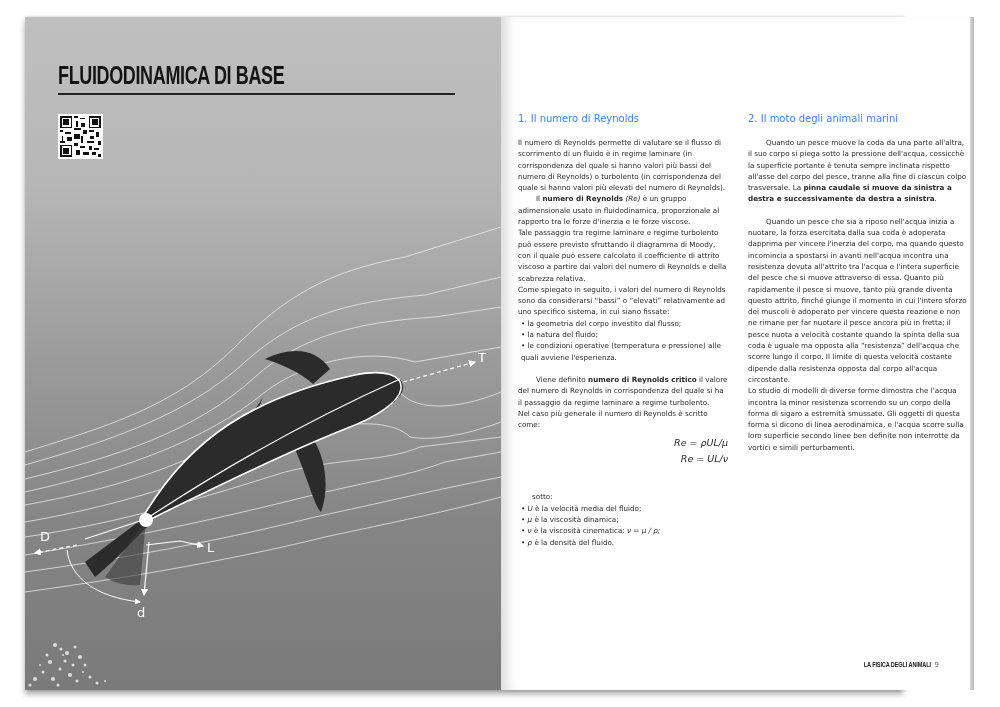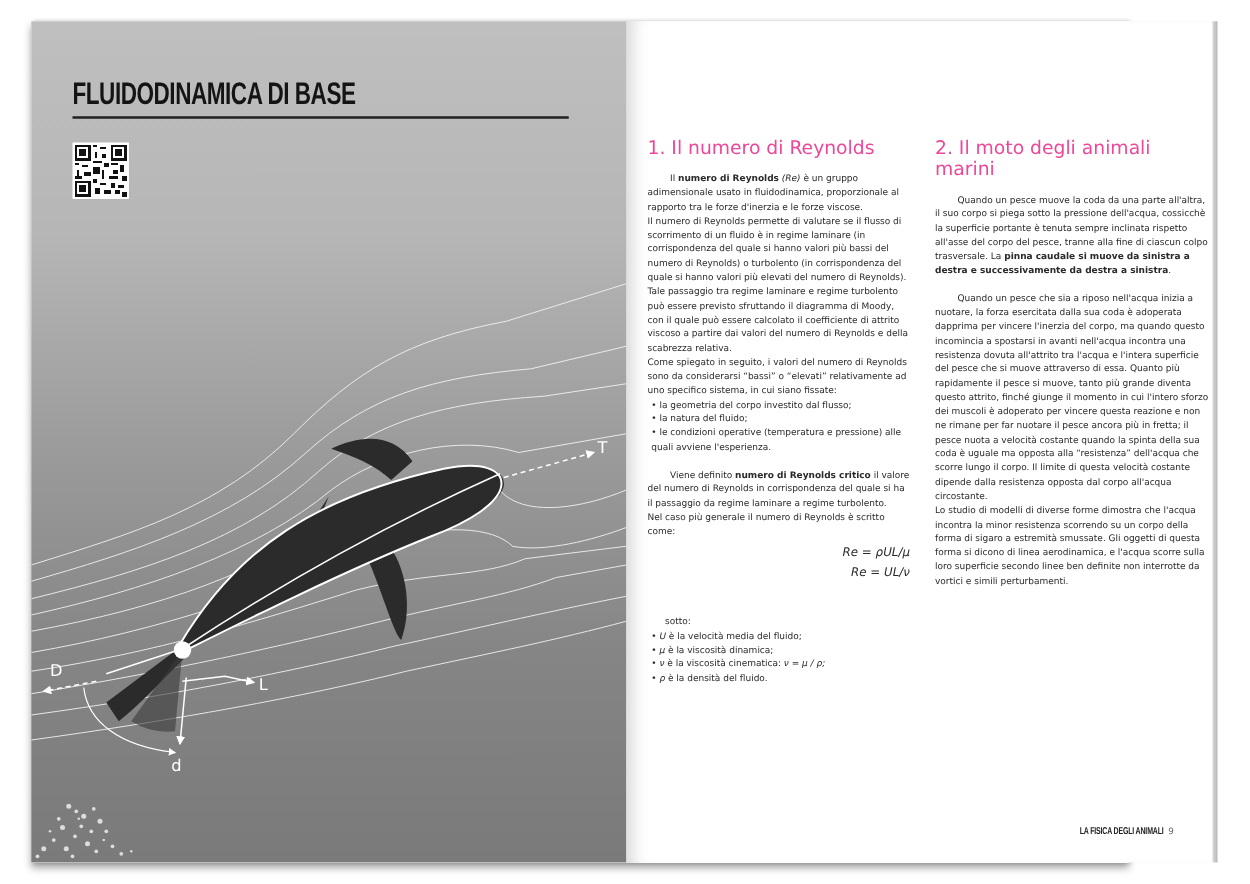--- a/index.html
+++ b/index.html
@@ -33,21 +33,21 @@
   .qr {
     position: absolute; left: 33px; top: 97px; width: 45px; height: 45px; background: #fff;
   }
   .qr svg { display: block; }
   .diagram { position: absolute; left: 0; top: 0; width: 476px; height: 673px; }
   .speckle { position: absolute; left: 0; top: 600px; width: 110px; height: 73px; }
 
   .col { position: absolute; top: 93px; width: 210px; font-size: 7.2px; line-height: 11.3px; color: #2a2a2a; }
   .col1 { left: 17px; }
   .col2 { left: 247px; width: 222px; }
-  .sec-title { font-size: 15px; line-height: 17px; color: #ec4899; margin: 0 0 10px 0; font-weight: normal; }
+  .sec-title { font-size: 10px; line-height: 17px; color: #3b82f6; margin: 0 0 10px 0; font-weight: normal; }
   .p { margin: 0; }
   .indent { text-indent: 18px; }
   .gap { height: 11px; }
   .bullet::before { content: "• "; }
   .bullet { padding-left: 3px; }
   .formula { text-align: right; font-style: italic; font-size: 9.5px; line-height: 16px; color: #2a2a2a; padding-left: 10px; }
   .it { font-style: italic; }
   b { font-weight: bold; }
   .col2 .p { }
   .dove { padding-left: 14px; }
@@ -191,22 +191,22 @@
           <circle cx="15" cy="48" r="1"></circle>
           <circle cx="38" cy="38" r="1"></circle>
       </g>
     </svg>
   </div>
 
   <div class="right-page">
 
     <div class="col col1">
       <h2 class="sec-title">1. Il numero di Reynolds</h2>
+      <p class="p">Il numero di Reynolds permette di valutare se il flusso di scorrimento di un fluido è in regime laminare (in corrispondenza del quale si hanno valori più bassi del numero di Reynolds) o turbolento (in corrispondenza del quale si hanno valori più elevati del numero di Reynolds).</p>
       <p class="p indent"><span>Il </span><b>numero di Reynolds</b><span class="it"> (Re)</span><span> è un gruppo adimensionale usato in fluidodinamica, proporzionale al rapporto tra le forze d'inerzia e le forze viscose.</span></p>
-      <p class="p">Il numero di Reynolds permette di valutare se il flusso di scorrimento di un fluido è in regime laminare (in corrispondenza del quale si hanno valori più bassi del numero di Reynolds) o turbolento (in corrispondenza del quale si hanno valori più elevati del numero di Reynolds).</p>
       <p class="p">Tale passaggio tra regime laminare e regime turbolento può essere previsto sfruttando il diagramma di Moody, con il quale può essere calcolato il coefficiente di attrito viscoso a partire dai valori del numero di Reynolds e della scabrezza relativa.</p>
       <p class="p">Come spiegato in seguito, i valori del numero di Reynolds sono da considerarsi “bassi” o “elevati” relativamente ad uno specifico sistema, in cui siano fissate:</p>
       <div class="bullet">la geometria del corpo investito dal flusso;</div>
       <div class="bullet">la natura del fluido;</div>
       <div class="bullet">le condizioni operative (temperatura e pressione) alle quali avviene l'esperienza.</div>
       <div class="gap"></div>
       <p class="p indent"><span>Viene definito </span><b>numero di Reynolds critico</b><span> il valore del numero di Reynolds in corrispondenza del quale si ha il passaggio da regime laminare a regime turbolento.</span></p>
       <p class="p">Nel caso più generale il numero di Reynolds è scritto come:</p>
       <div style="height:5px"></div>
       <div class="formula">Re = ρUL/μ</div>

